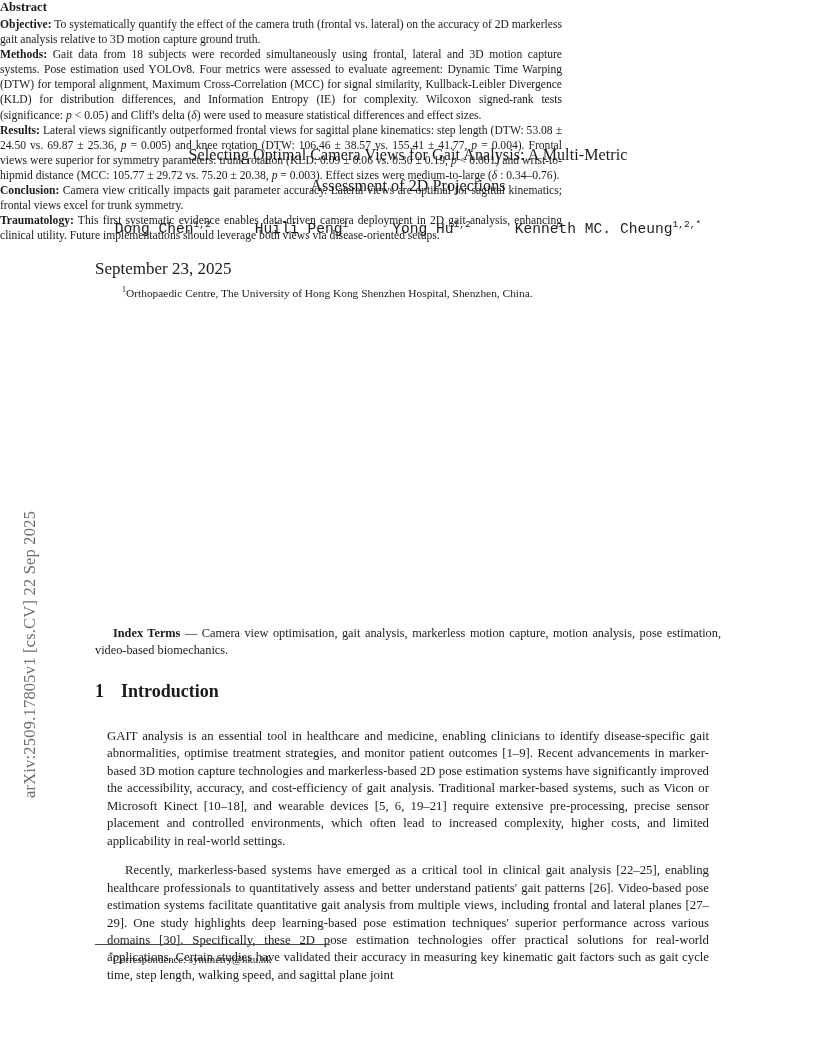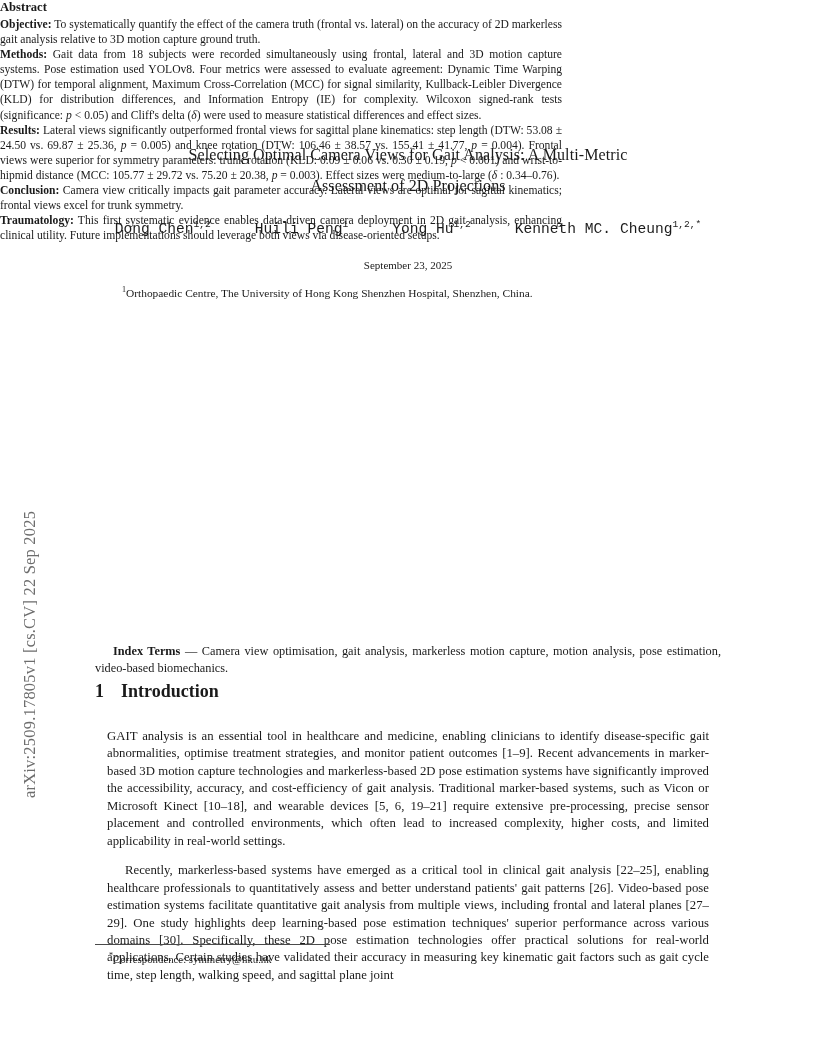--- a/index.html
+++ b/index.html
@@ -72,22 +72,22 @@
     display: flex;
     justify-content: center;
     align-items: baseline;
     gap: 44px;
     font-size: 14.6px;
     line-height: 20px;
     font-family: Liberation Mono, monospace;
   }
   .author sup { font-size: 9.6px; vertical-align: super; }
   .paper-date {
-    text-align: center;
-    font-size: 11px;
+    text-align: left;
+    font-size: 17px;
     margin-top: 20px;
   }
 
   
   #affil-block { top: 282px; left: 108px; width: 612px; }
   .affil {
     font-size: 11.4px;
     line-height: 16.2px;
     text-align: justify;
     text-justify: inter-word;
@@ -109,21 +109,21 @@
     line-height: 15.1px;
     text-align: justify;
     text-justify: inter-word;
     margin: 0;
     hyphens: manual;
   }
   .abstract-para b { font-weight: bold; }
   .abstract-para i { font-style: italic; }
 
   
-  #index-block { top: 643px; }
+  #index-block { top: 625px; }
   .index-terms {
     font-size: 12.3px;
     line-height: 16.6px;
     text-align: justify;
     text-justify: inter-word;
     margin: 0;
     text-indent: 18px;
   }
   .index-terms b { font-weight: bold; }
 

